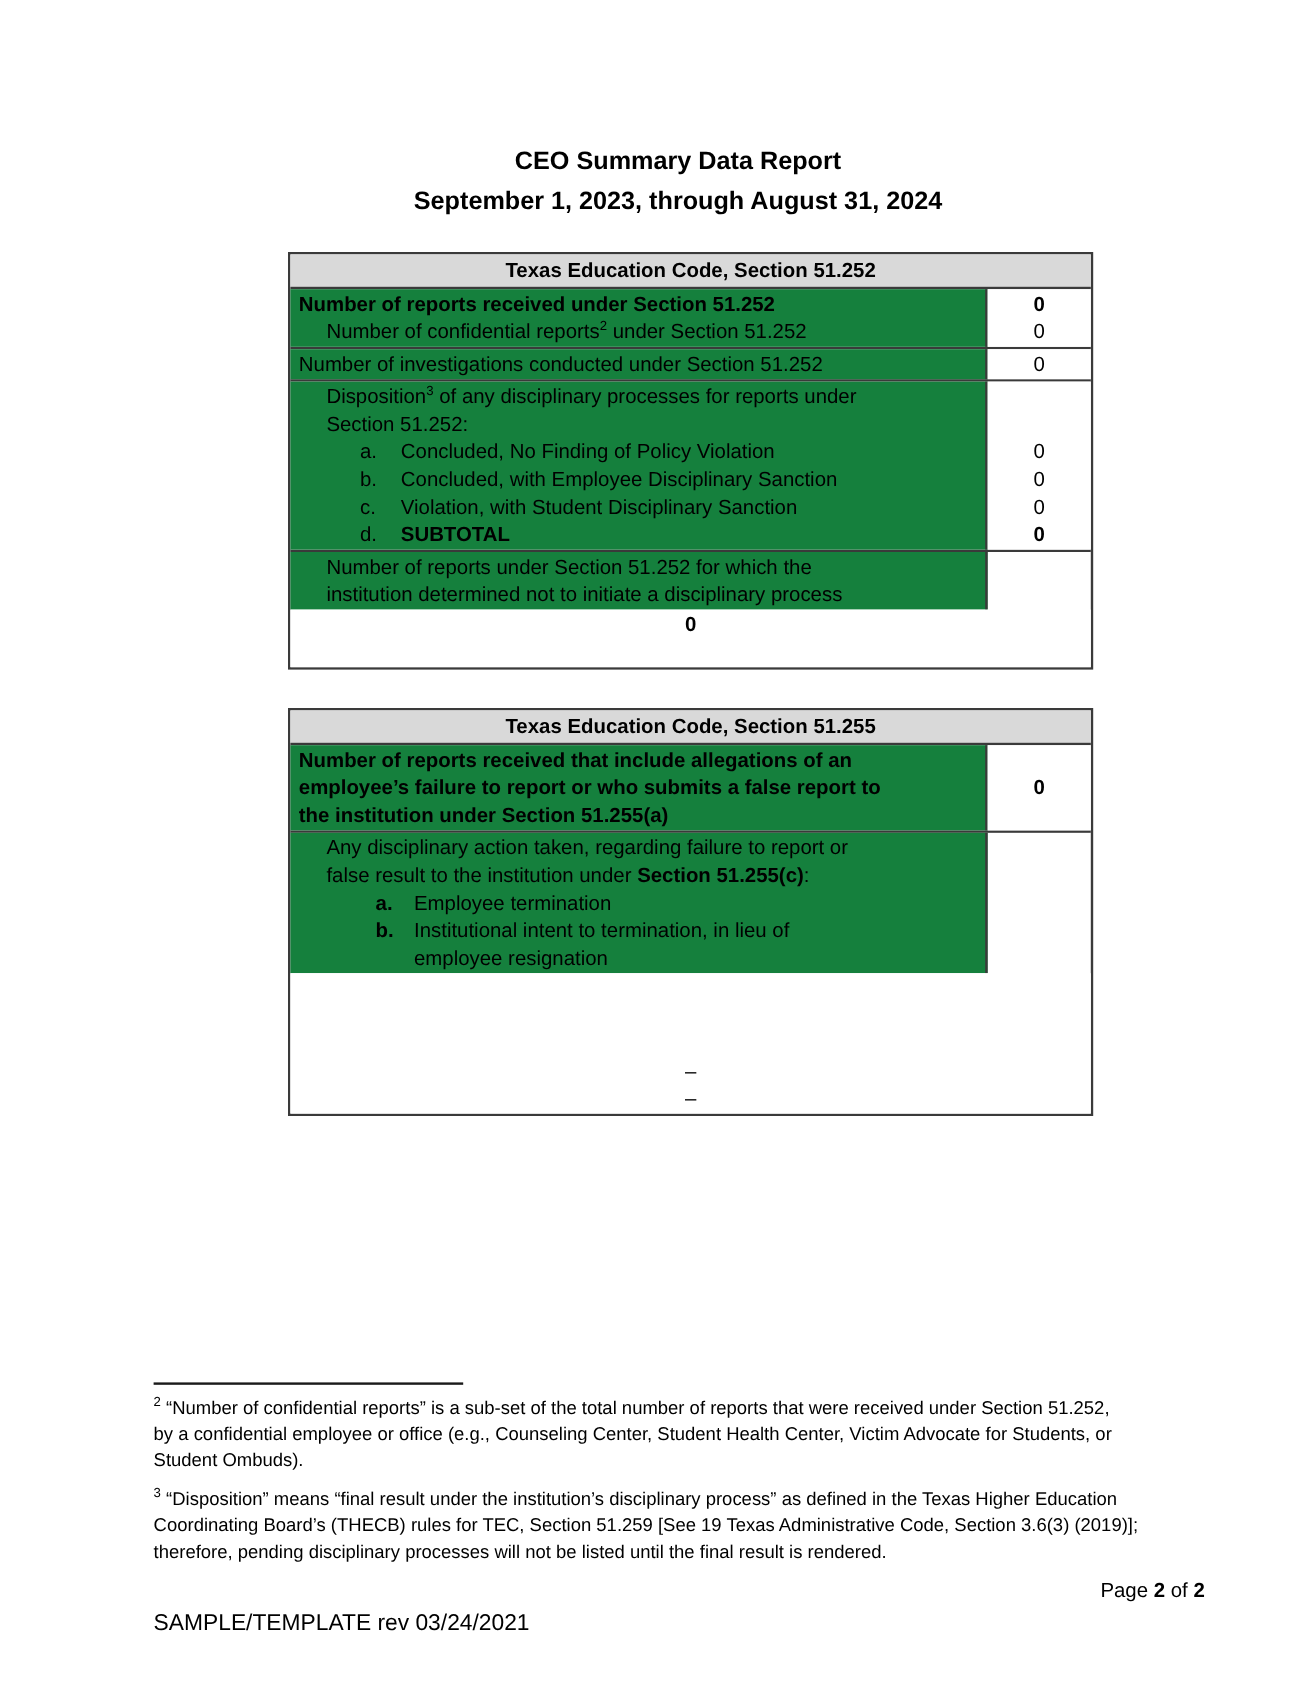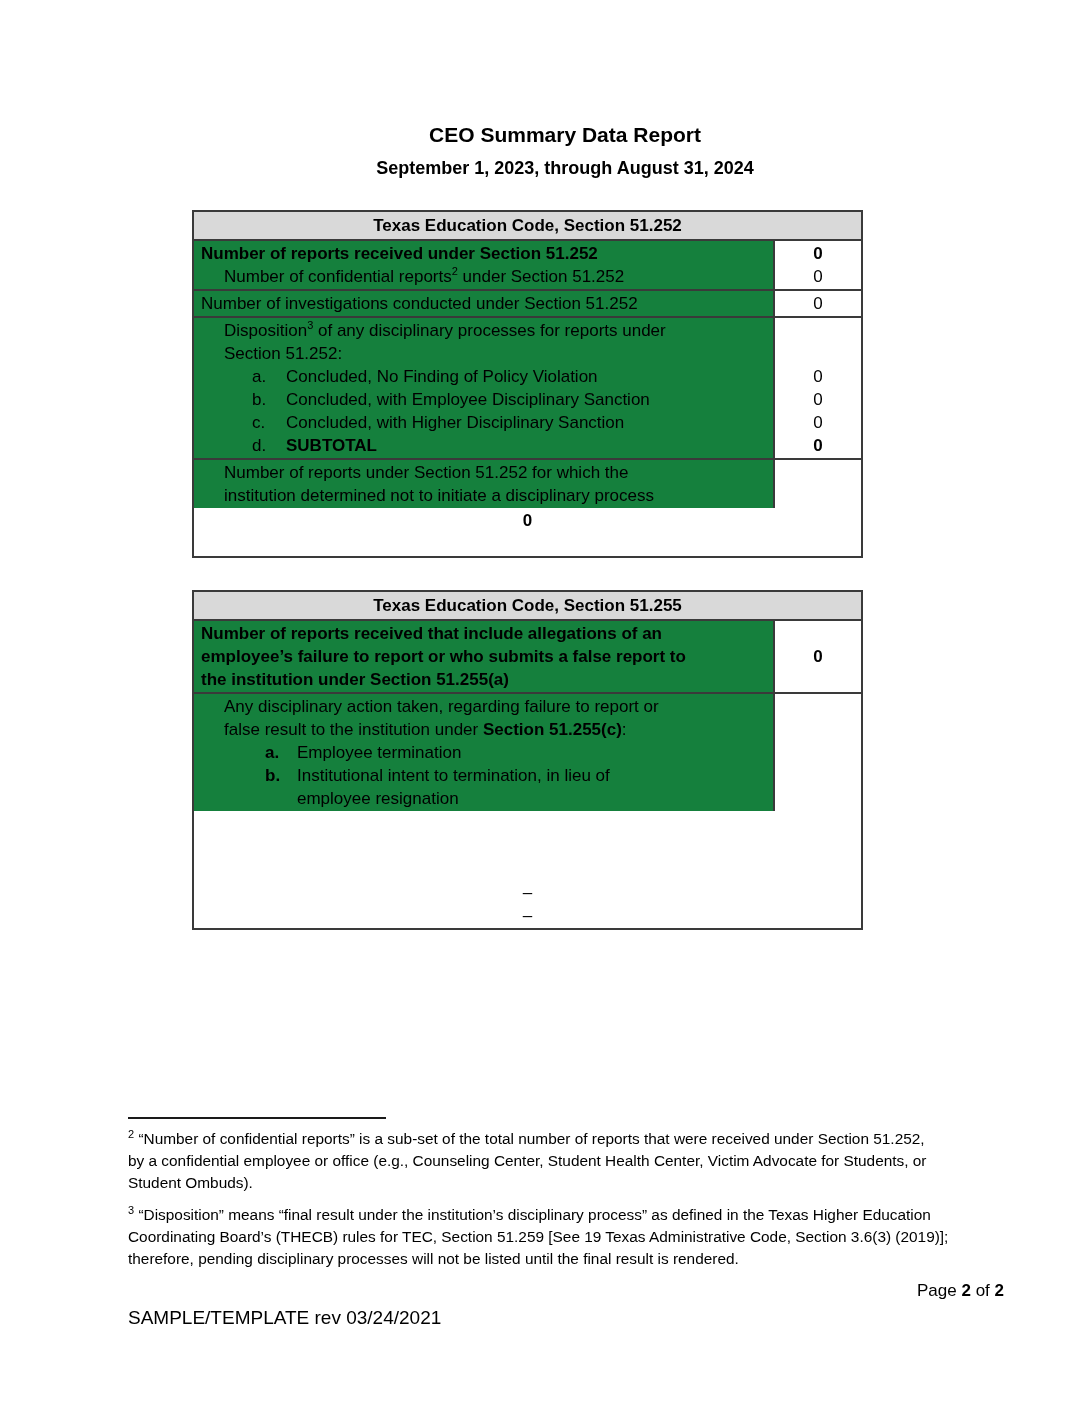--- a/index.html
+++ b/index.html
@@ -17,26 +17,26 @@
   .title {
     margin-top:121px;
     text-align:center;
     font-size:21px;
     font-weight:bold;
     line-height:27px;
   }
   .subtitle {
     margin-top:8px;
     text-align:center;
-    font-size:18px;
+    font-size:21px;
     font-weight:bold;
     line-height:24px;
   }
 
-  #tables { margin-top:30px; margin-left:64px; }
+  #tables { margin-top:30px; margin-left:112px; }
   .tbl {
     width:671px;
     border:2px solid #3a3a3a;
     box-sizing:border-box;
     background:#ffffff;
   }
   .tbl + .tbl { margin-top:32px; }
   .tbl-header {
     background:#d9d9d9;
     border-bottom:2px solid #3a3a3a;
@@ -75,21 +75,21 @@
   .vline {
     font-size:17px;
     line-height:23px;
     text-align:center;
   }
   .b { font-weight:bold; }
   sup { font-size:11px; line-height:0; vertical-align:super; }
 
   .bottom {
     position:absolute;
-    top:1117px;
+    top:1152px;
     left:128px;
     width:876px;
   }
   .sep {
     width:258px;
     border-top:2px solid #1a1a1a;
     margin:0 0 9px 0;
   }
   .footnote {
     margin:0 0 10px 0;
@@ -136,21 +136,21 @@
             <div class="cell-right">
               <div class="vline">0</div>
             </div>
           </div>
           <div class="tbl-row">
             <div class="cell-left">
               <div class="line ind-one"><span>Disposition</span><sup>3</sup><span> of any disciplinary processes for reports under</span></div>
               <div class="line ind-one"><span>Section 51.252:</span></div>
               <div class="line ind-list"><span class="marker">a.</span><span>Concluded, No Finding of Policy Violation</span></div>
               <div class="line ind-list"><span class="marker">b.</span><span>Concluded, with Employee Disciplinary Sanction</span></div>
-              <div class="line ind-list"><span class="marker">c.</span><span>Concluded, with Higher Disciplinary Sanction</span></div>
+              <div class="line ind-list"><span class="marker">c.</span><span>Violation, with Student Disciplinary Sanction</span></div>
               <div class="line ind-list"><span class="marker">d.</span><span class="b">SUBTOTAL</span></div>
             </div>
             <div class="cell-right">
               <div class="vline">&nbsp;</div>
               <div class="vline">&nbsp;</div>
               <div class="vline">0</div>
               <div class="vline">0</div>
               <div class="vline">0</div>
               <div class="vline b">0</div>
             </div>

